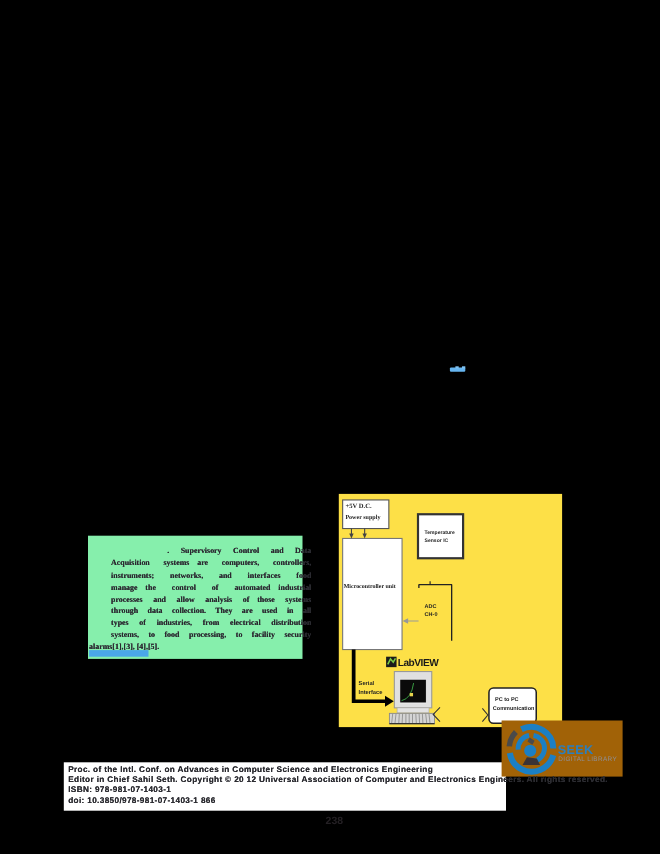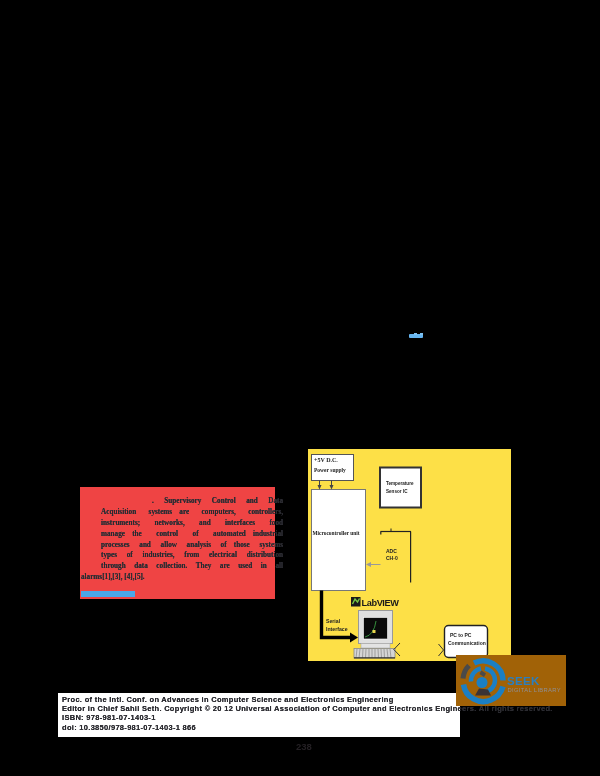--- a/index.html
+++ b/index.html
@@ -11,29 +11,30 @@
 </style>
 </head>
 <body>
 
 <div id="page">
 
 <div class="abs" style="left:409px;top:334px;width:14px;height:3.8px;background:#66b5f0;border-radius:1px;"></div>
 <div class="abs" style="left:413.5px;top:332.6px;width:3.5px;height:2px;background:#7fc2f2;"></div>
 <div class="abs" style="left:420.3px;top:332.8px;width:2.6px;height:2px;background:#7fc2f2;"></div>
 
-<div class="abs" id="para" style="left:80px;top:487px;width:195px;height:112px;background:#ef4444;">
+<div class="abs" id="para" style="left:80px;top:487px;width:195px;height:112px;background:#86efac;">
   <div style="position:absolute;left:1px;top:9px;width:202px;font-family:'Liberation Serif',serif;font-weight:bold;font-size:7.2px;line-height:10.9px;color:#2a2a30;text-shadow:0 0 0.6px #3a3a42;filter:blur(0.22px);">
     <div class="j" style="padding-left:71px;">. Supervisory Control and Data</div>
     <div class="j">Acquisition systems  are computers, controllers,</div>
     <div class="j">instruments; networks, and interfaces food</div>
     <div class="j">manage  the control of automated  industrial</div>
     <div class="j">processes and allow analysis of  those systems</div>
+    <div class="j">through data collection. They are used in all</div>
     <div class="j">types of industries, from electrical distribution</div>
-    <div class="j">through data collection. They are used in all</div>
+    <div class="j">systems, to food processing, to facility security</div>
     <div>alarms[1],[3], [4],[5].</div>
   </div>
 
   <div style="position:absolute;left:0.5px;top:103.5px;width:54px;height:6.5px;background:#4aa7e8;"></div>
 </div>
 
 <div class="abs" id="fig" style="left:308px;top:449px;width:203px;height:212px;background:#fde047;">
 <svg width="203" height="212" viewBox="0 0 203 212" xmlns="http://www.w3.org/2000/svg">
 
   <rect x="3.5" y="5.5" width="42" height="26" fill="#fff" stroke="#555" stroke-width="1"></rect>

